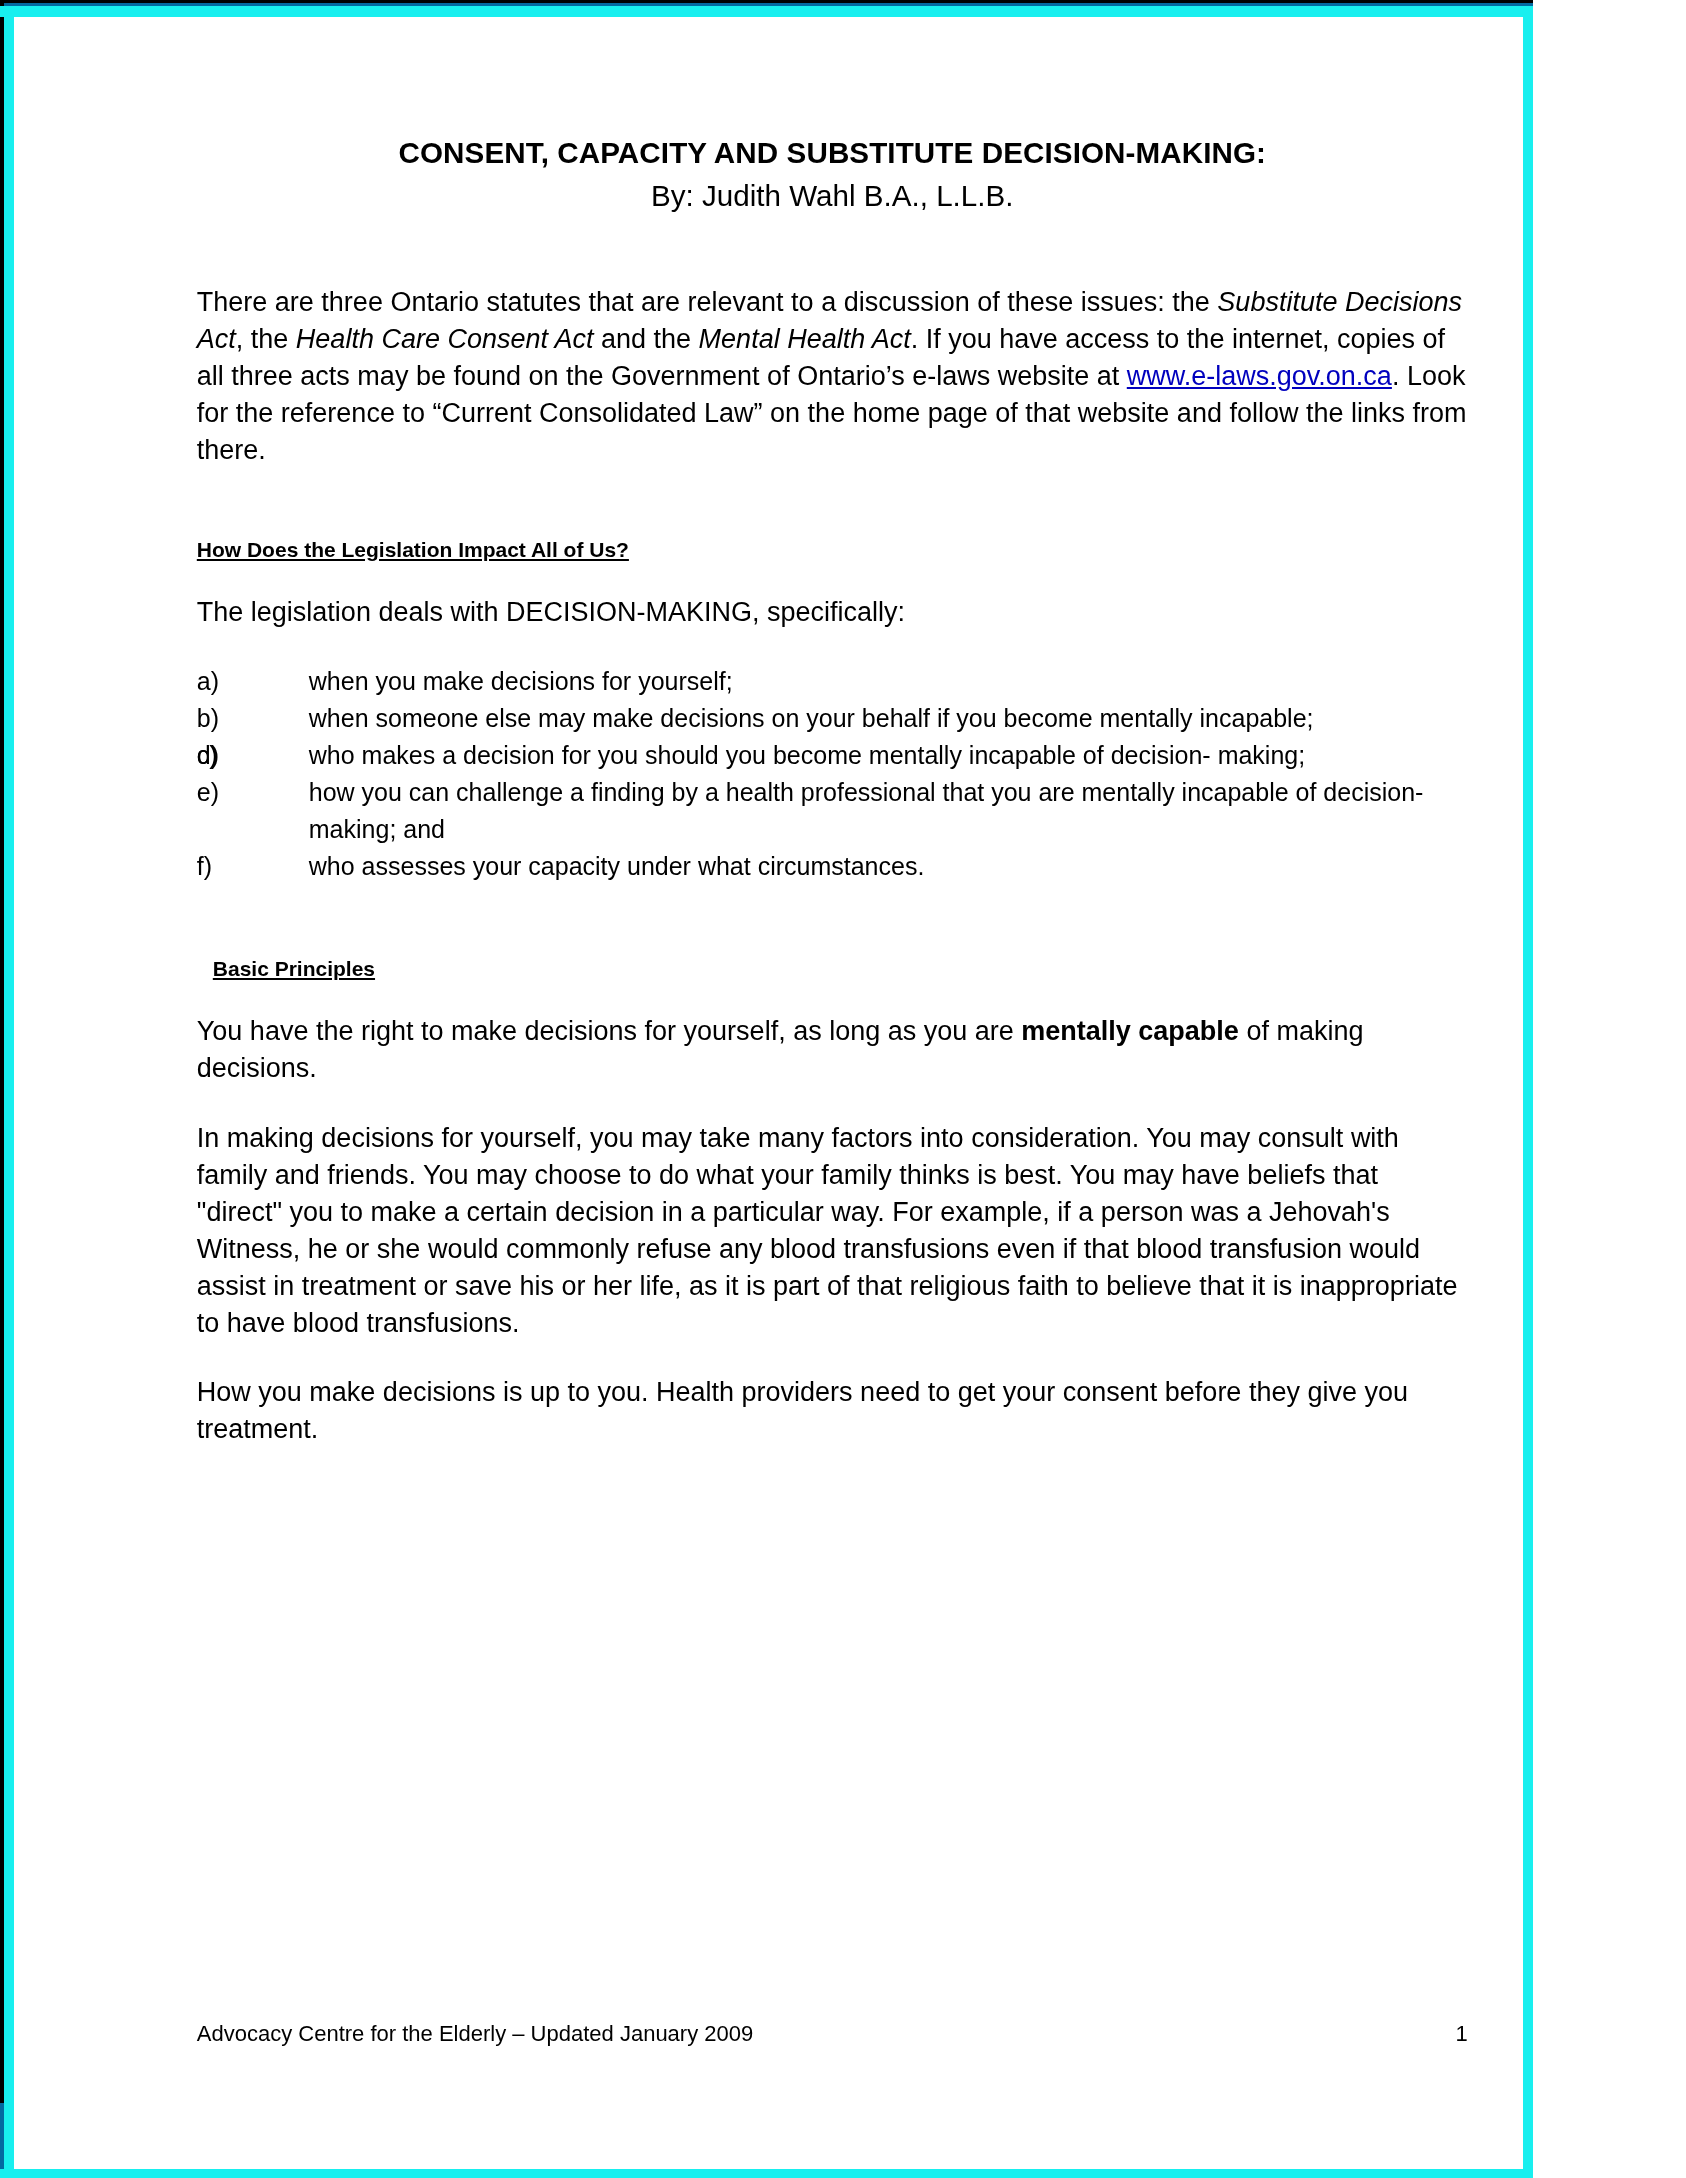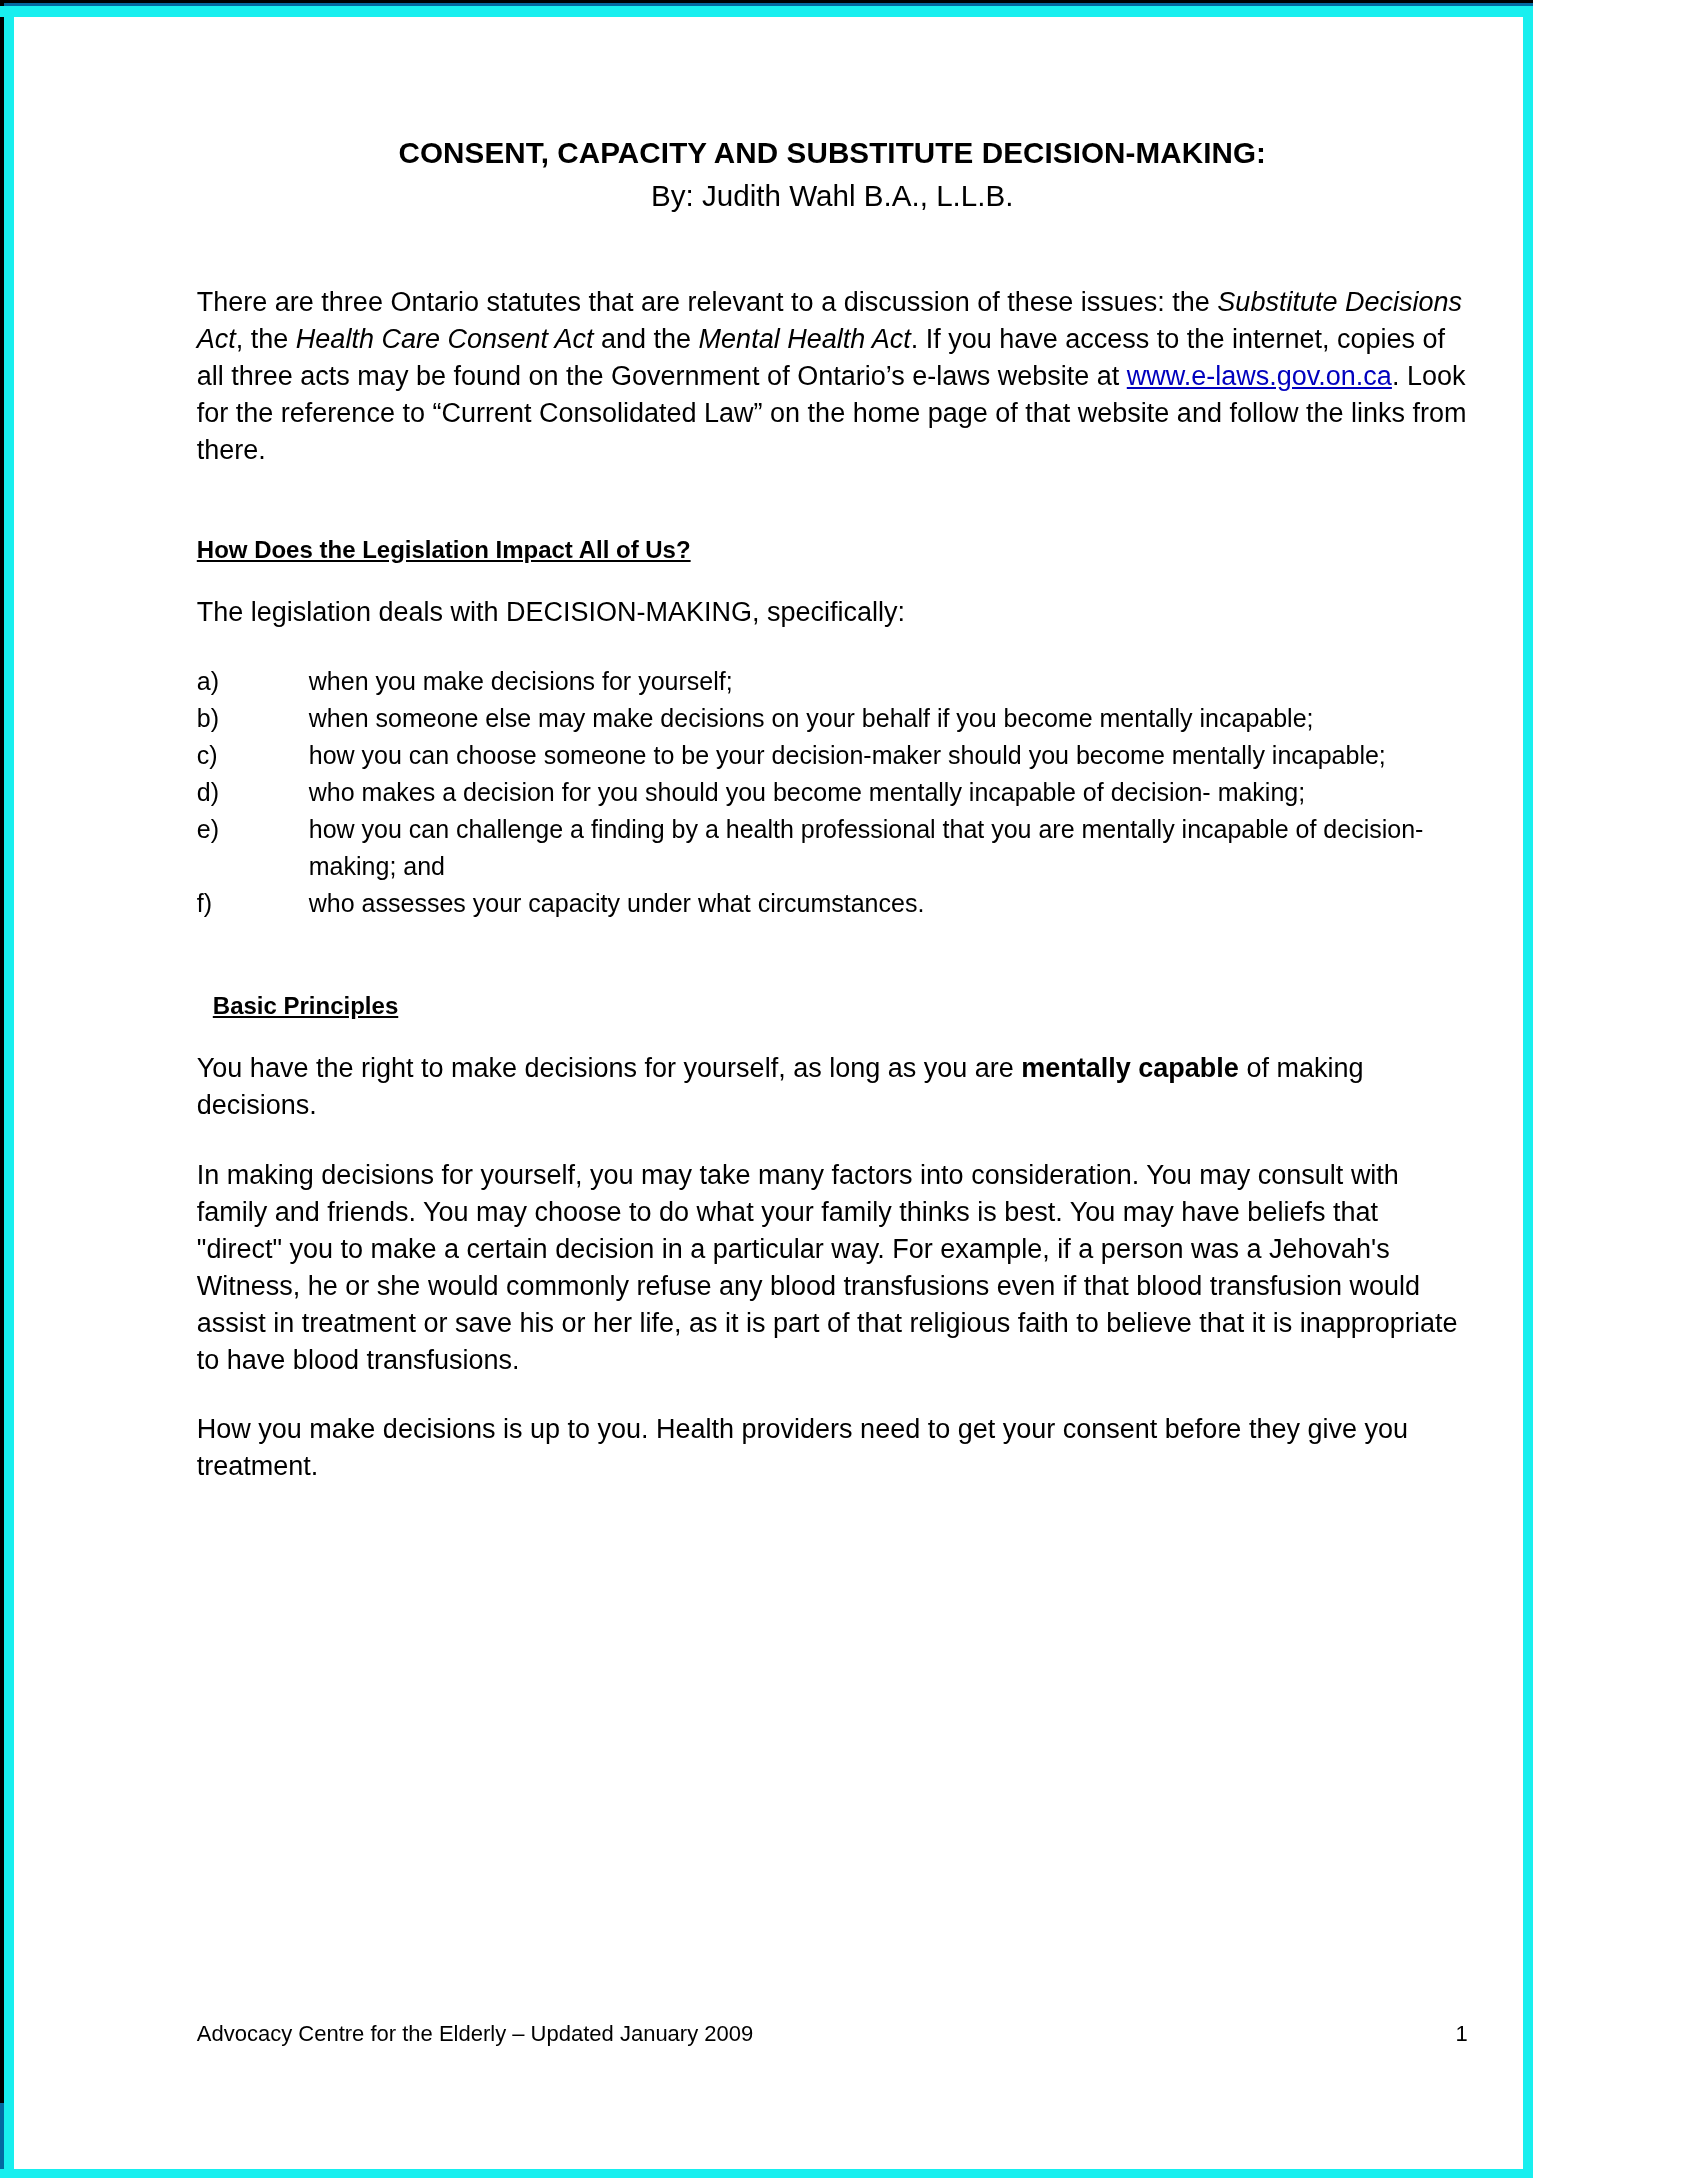--- a/index.html
+++ b/index.html
@@ -86,21 +86,21 @@
     font-style: italic;
   }
   a.weblink, .weblink {
     color: #0000BE;
     text-decoration: underline;
   }
   b.strong { font-weight: bold; }
 
   
   .section-heading {
-    font-size: 24px;
+    font-size: 21px;
     font-weight: bold;
     color: #000000;
     text-decoration: underline;
     line-height: 37px;
     margin: 0;
   }
   .heading-impact { margin-top: 62px; }
   .heading-basic  { margin-top: 65px; margin-left: 16px; }
 
   .after-heading-para { margin-top: 26px; }
@@ -166,21 +166,21 @@
 
       <p class="para intro-para"><span>There are three Ontario statutes that are relevant to a discussion of these issues:  the </span><em class="statute">Substitute Decisions Act</em><span>, the </span><em class="statute">Health Care Consent Act</em><span> and the </span><em class="statute">Mental Health Act</em><span>.  If you have access to the internet, copies of all three acts may be found on the Government of Ontario’s e-laws website at </span><a class="weblink" href="#">www.e-laws.gov.on.ca</a><span>.  Look for the reference to “Current Consolidated Law” on the home page of that website and follow the links from there.</span></p>
 
       <div class="section-heading heading-impact">How Does the Legislation Impact All of Us?</div>
 
       <p class="para after-heading-para">The legislation deals with DECISION-MAKING, specifically:</p>
 
       <ul class="letter-list">
         <li><span class="marker">a)</span><span>when you make decisions for yourself;</span></li>
         <li><span class="marker">b)</span><span>when someone else may make decisions on your behalf if you become mentally incapable;</span></li>
-        <li><span class="marker">c)</span><span>how you can choose someone to be your decision-maker should you become mentally incapable;</span></li>
+        <li><span class="marker">c)</span></li>
         <li><span class="marker">d)</span><span>who makes a decision for you should you become mentally incapable of decision- making;</span></li>
         <li><span class="marker">e)</span><span>how you can challenge a finding by a health professional that you are mentally incapable of decision-making; and</span></li>
         <li><span class="marker">f)</span><span>who assesses your capacity under what circumstances.</span></li>
       </ul>
 
       <div class="section-heading heading-basic">Basic Principles</div>
 
       <p class="para after-heading-para"><span>You have the right to make decisions for yourself, as long as you are </span><b class="strong">mentally capable</b><span> of making decisions.</span></p>
 
       <p class="para">In making decisions for yourself, you may take many factors into consideration.  You may consult with family and friends.  You may choose to do what your family thinks is best.  You may have beliefs that "direct" you to make a certain decision in a particular way.  For example, if a person was a Jehovah's Witness, he or she would commonly refuse any blood transfusions even if that blood transfusion would assist in treatment or save his or her life, as it is part of that religious faith to believe that it is inappropriate to have blood transfusions.</p>

